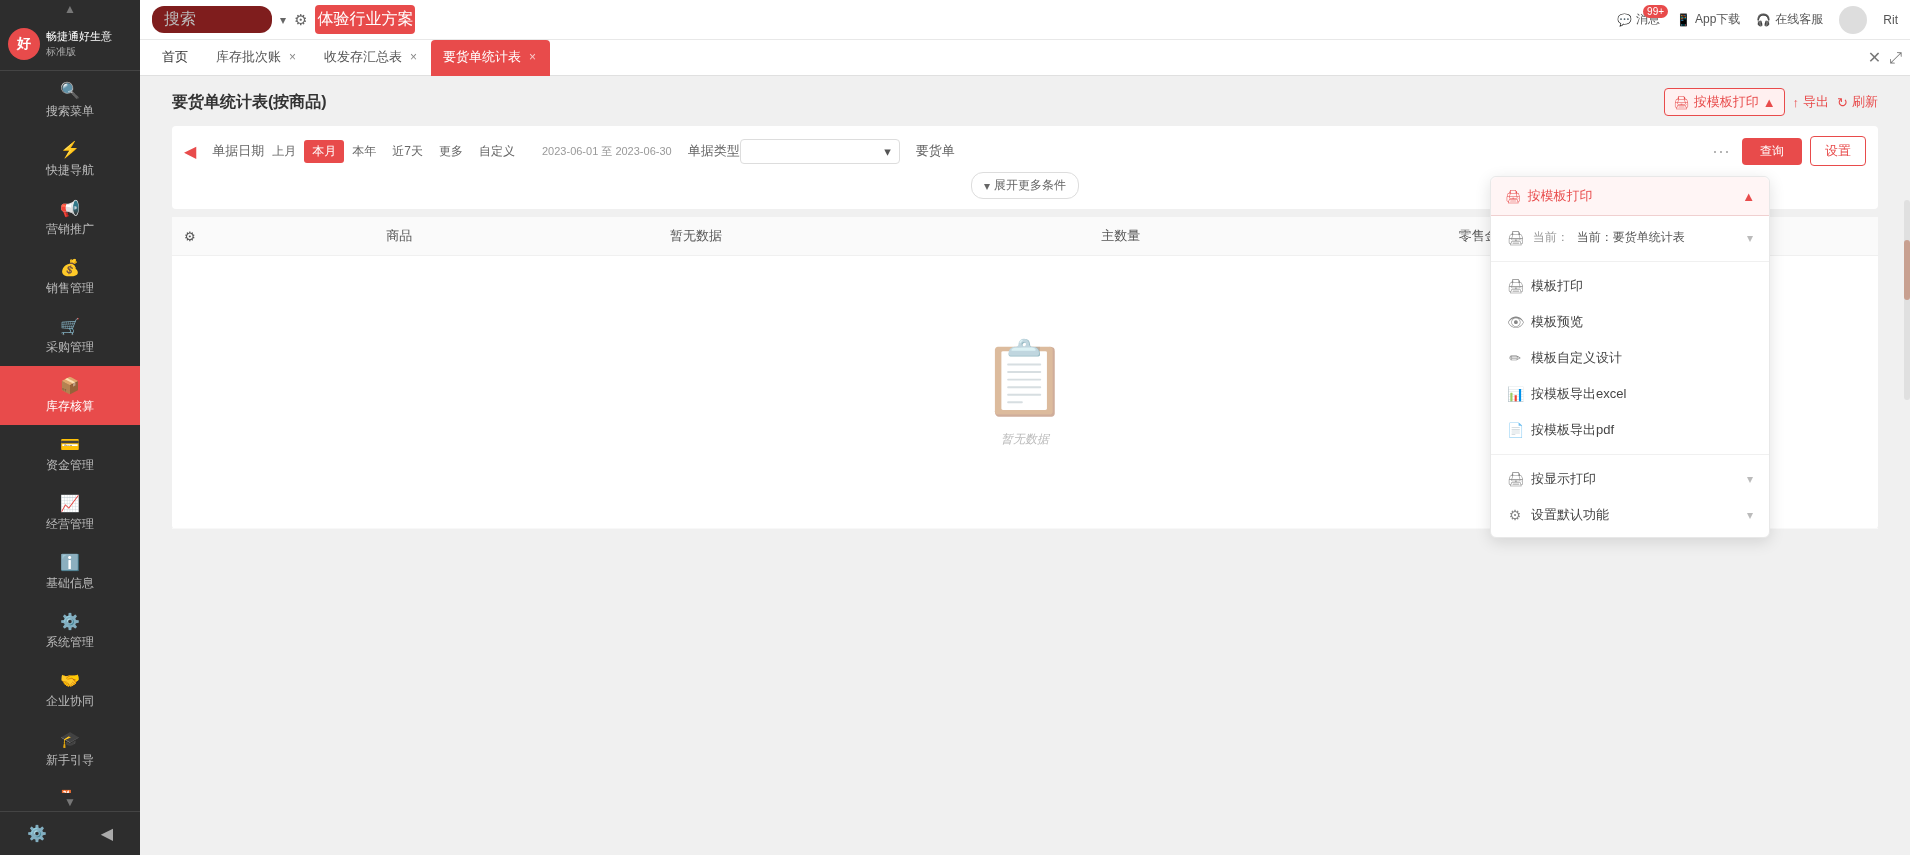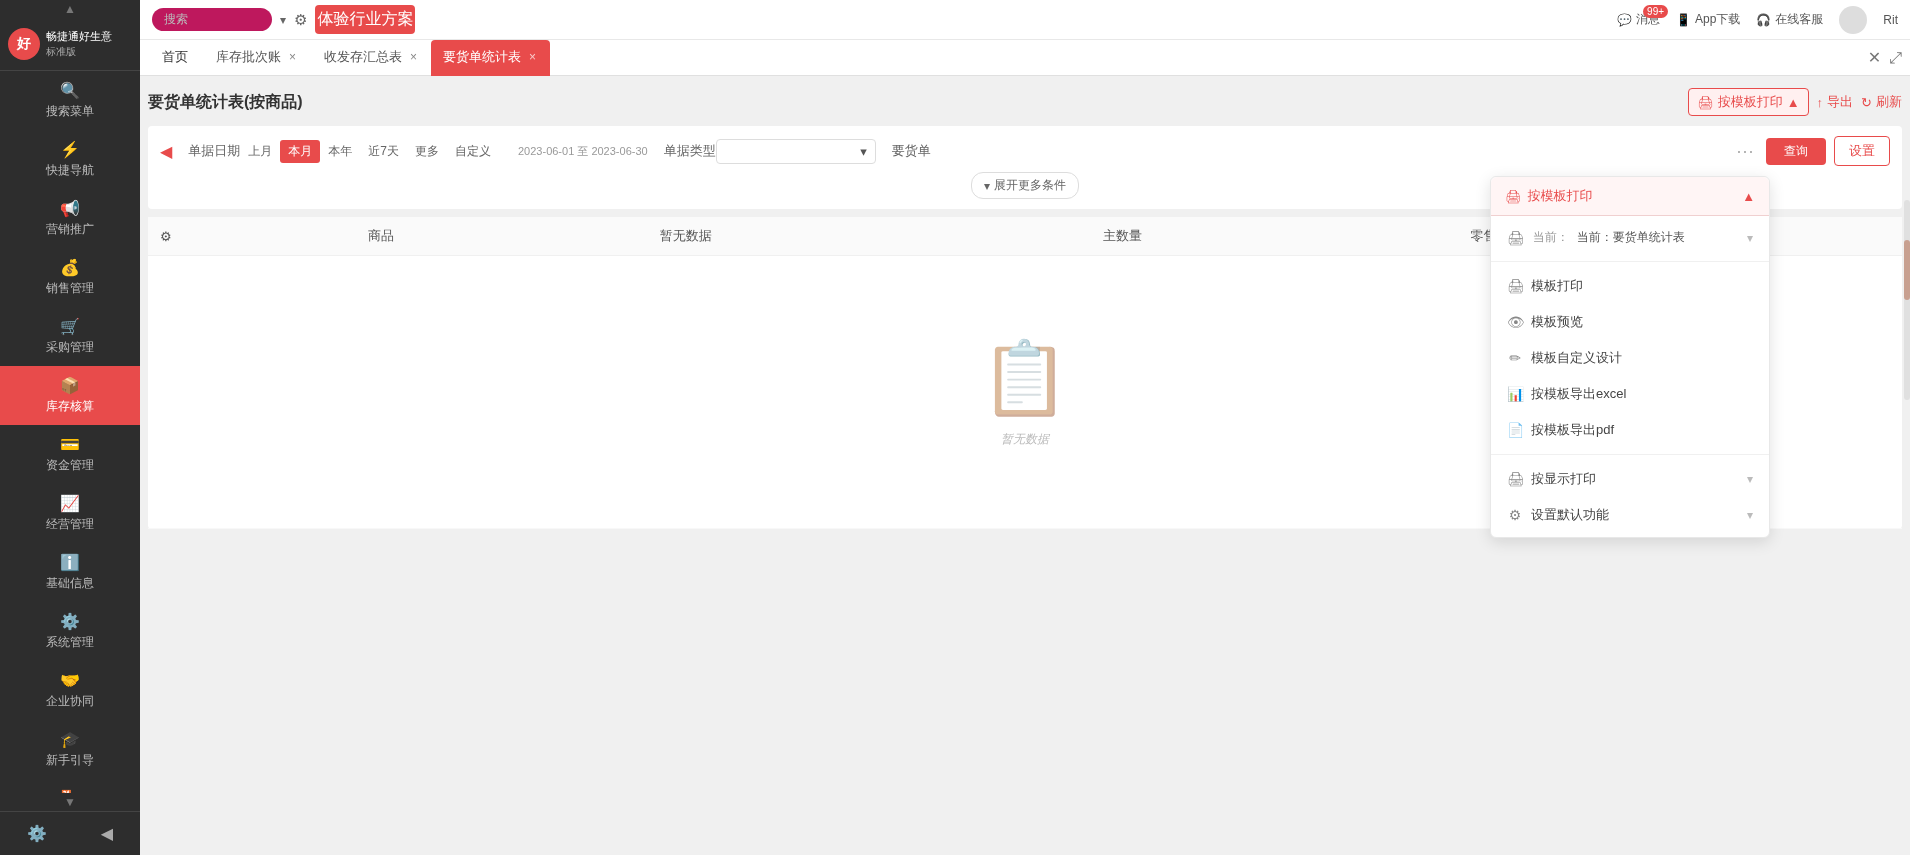--- a/index.html
+++ b/index.html
@@ -104,24 +104,24 @@
       border-bottom: 1px solid #e8e8e8;
       justify-content: space-between;
       flex-shrink: 0;
     }
     .topbar-left {
       display: flex;
       align-items: center;
       gap: 8px;
     }
     .topbar-search-box {
-      background: #be185d;
+      background: #7f1d1d;
       border-radius: 12px;
       padding: 3px 12px;
-      font-size: 12px;
+      font-size: 16px;
       color: #999;
       width: 120px;
     }
     .topbar-dropdown-btn {
       background: none;
       border: none;
       color: #666;
       cursor: pointer;
       font-size: 12px;
       display: flex;
@@ -221,21 +221,21 @@
       font-size: 16px;
       cursor: pointer;
       color: #777;
       display: flex;
       align-items: center;
     }
 
     
     .page-content {
       flex: 1;
-      padding: 12px 8px;
+      padding: 12px 32px;
       overflow: auto;
       background: #f0f0f0;
       position: relative;
     }
 
     .page-header {
       display: flex;
       align-items: center;
       justify-content: space-between;
       margin-bottom: 10px;

